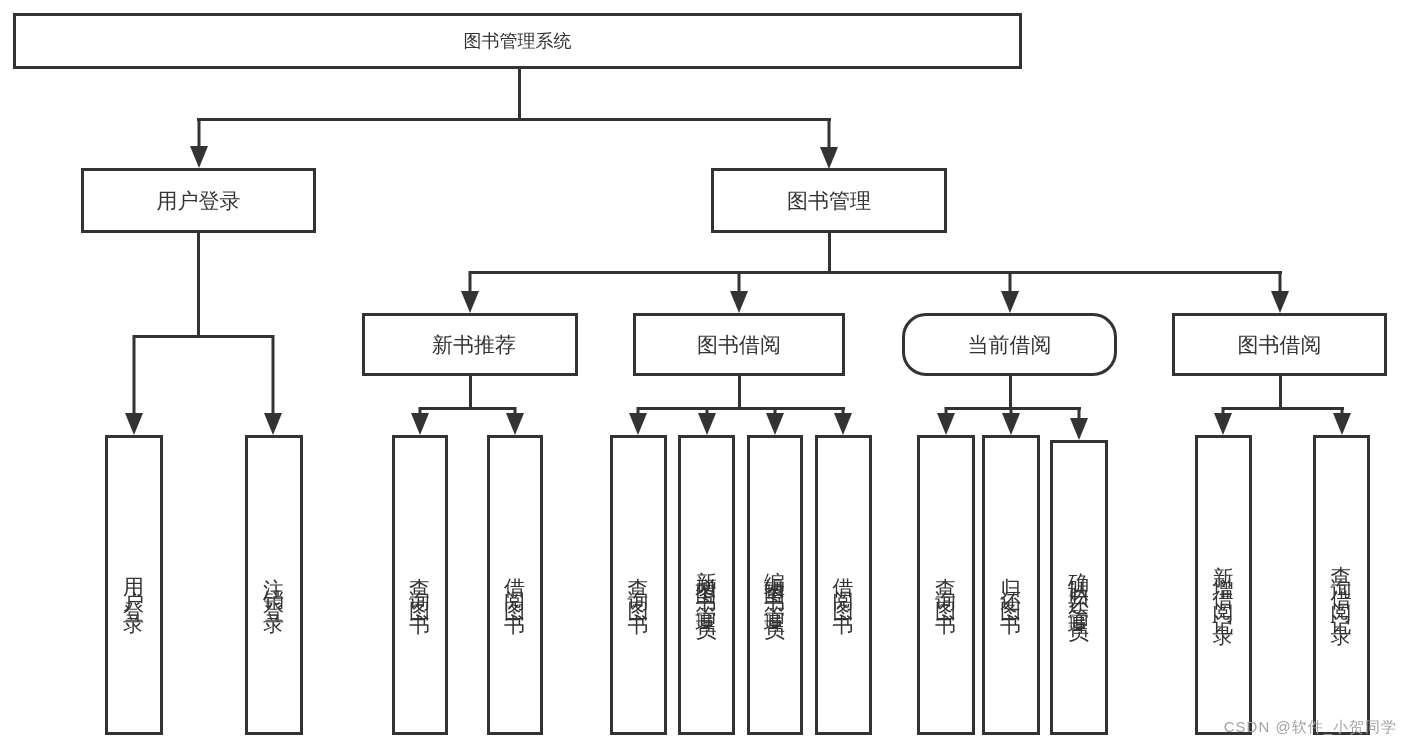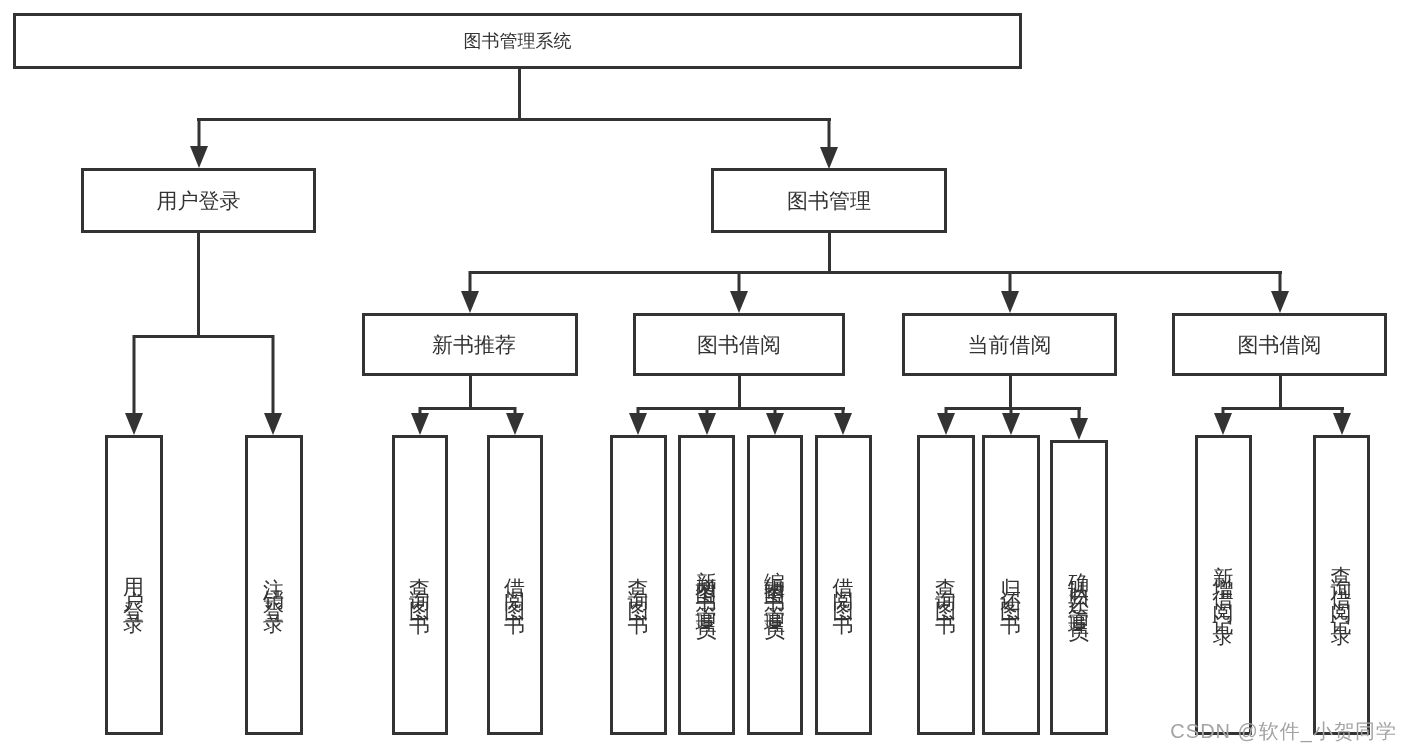--- a/index.html
+++ b/index.html
@@ -37,21 +37,21 @@
     text-orientation: mixed;
     letter-spacing: 12px;
     line-height: 1;
     white-space: nowrap;
   }
   .node.leaf.long .vtext { letter-spacing: 7px; }
   .watermark {
     position: absolute;
     top: 718px;
     right: 8px;
-    font-size: 20px;
+    font-size: 15px;
     color: #a3a3a3;
     letter-spacing: 1px;
     white-space: nowrap;
   }
 </style>
 </head>
 <body>
 
 <div class="canvas">
 
@@ -101,21 +101,21 @@
   <div class="node hnode" style="left:711px; top:168px; width:236px; height:65px;">
     <span>图书管理</span>
   </div>
 
   <div class="node hnode" style="left:362px; top:313px; width:216px; height:63px;padding-left:8px;">
     <span>新书推荐</span>
   </div>
   <div class="node hnode" style="left:633px; top:313px; width:212px; height:63px;">
     <span>图书借阅</span>
   </div>
-  <div class="node hnode" style="left:902px; top:313px; width:215px; height:63px;">
+  <div class="node hnode" style="left:902px; top:313px; width:215px; height:63px;border-radius:24px;">
     <span>当前借阅</span>
   </div>
   <div class="node hnode" style="left:1172px; top:313px; width:215px; height:63px;">
     <span>图书借阅</span>
   </div>
 
   <div class="node leaf" style="left:105px; top:435px; width:58px; height:300px;">
     <span class="vtext">用户登录</span>
   </div>
   <div class="node leaf" style="left:245px; top:435px; width:58px; height:300px;">

